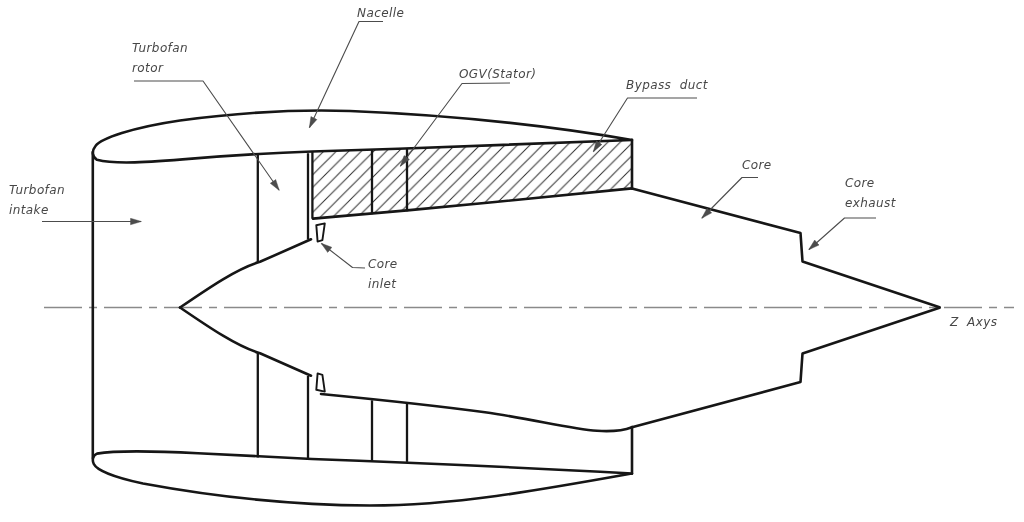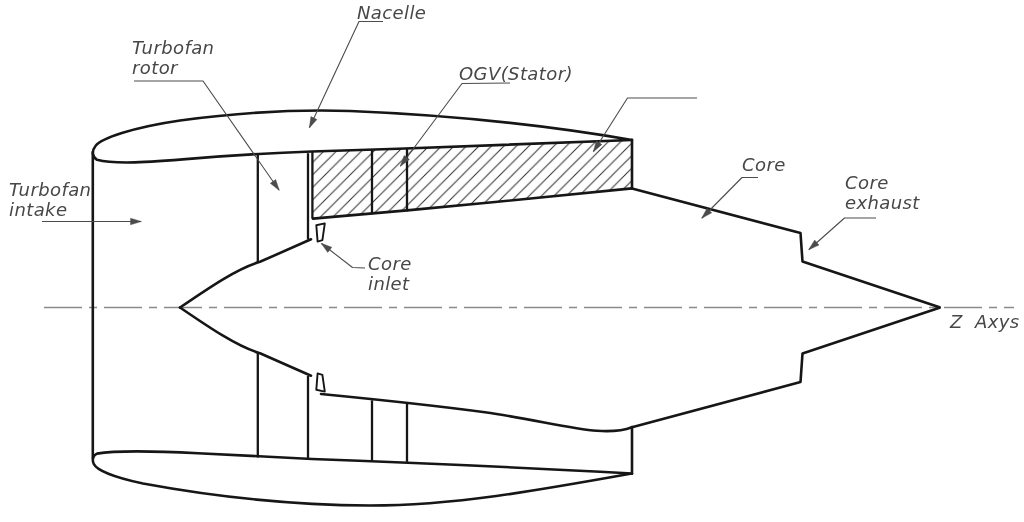--- a/index.html
+++ b/index.html
@@ -9,21 +9,21 @@
   }
   #drawing{position:absolute;left:0;top:0;}
   .ln-main{stroke:var(--c-outline,#161616);stroke-width:2.6;fill:none;stroke-linejoin:round;stroke-linecap:round;}
   .ln-med{stroke:var(--c-outline,#161616);stroke-width:2.3;fill:none;stroke-linecap:butt;}
   .ln-lip{stroke:var(--c-outline,#161616);stroke-width:1.9;fill:none;stroke-linejoin:round;}
   .ln-leader{stroke:var(--c-leader,#4c4c4c);stroke-width:1.1;fill:none;stroke-linejoin:round;}
   .ln-center{stroke:var(--c-centerline,#8a8a8a);stroke-width:1.4;fill:none;}
   .hatch-line{stroke:var(--c-hatch,#2e2e2e);stroke-width:1;fill:none;}
   .arrow-head{fill:var(--c-leader,#3c3c3c);stroke:var(--c-leader,#3c3c3c);stroke-width:.4;}
   .lbl{
-    position:absolute;font-size:18px;font-style:italic;line-height:20px;
+    position:absolute;font-size:12px;font-style:italic;line-height:20px;
     color:var(--c-text,#474747);letter-spacing:.4px;white-space:pre;
   }
 </style>
 </head>
 <body>
 
 <div id="stage">
 
   <svg id="drawing" width="1024" height="522" viewBox="0 0 1024 522">
     <defs>
@@ -90,20 +90,21 @@
     <path class="ln-leader" marker-end="url(#arr)" d="M758,177.5 L742,177.5 L702,218"></path>
     <path class="ln-leader" marker-end="url(#arr)" d="M876,218 L844.5,218 L809,249.5"></path>
     <path class="ln-leader" marker-end="url(#arr)" d="M42,221.5 L141,221.5"></path>
     <path class="ln-leader" marker-end="url(#arr)" d="M365,268 L352.5,267.5 L321.5,243.5"></path>
   </svg>
 
   <div class="lbl" style="left:357px;top:3px;">Nacelle</div>
   <div class="lbl" style="left:132px;top:38px;">Turbofan
 rotor</div>
   <div class="lbl" style="left:459px;top:64px;">OGV(Stator)</div>
+  <div class="lbl" style="left:626px;top:75px;">Bypass  duct</div>
   <div class="lbl" style="left:742px;top:155px;">Core</div>
   <div class="lbl" style="left:845px;top:173px;">Core
 exhaust</div>
   <div class="lbl" style="left:9px;top:180px;">Turbofan
 intake</div>
   <div class="lbl" style="left:368px;top:254px;">Core
 inlet</div>
   <div class="lbl" style="left:950px;top:312px;text-align:center;">Z  Axys</div>
 </div>
 

